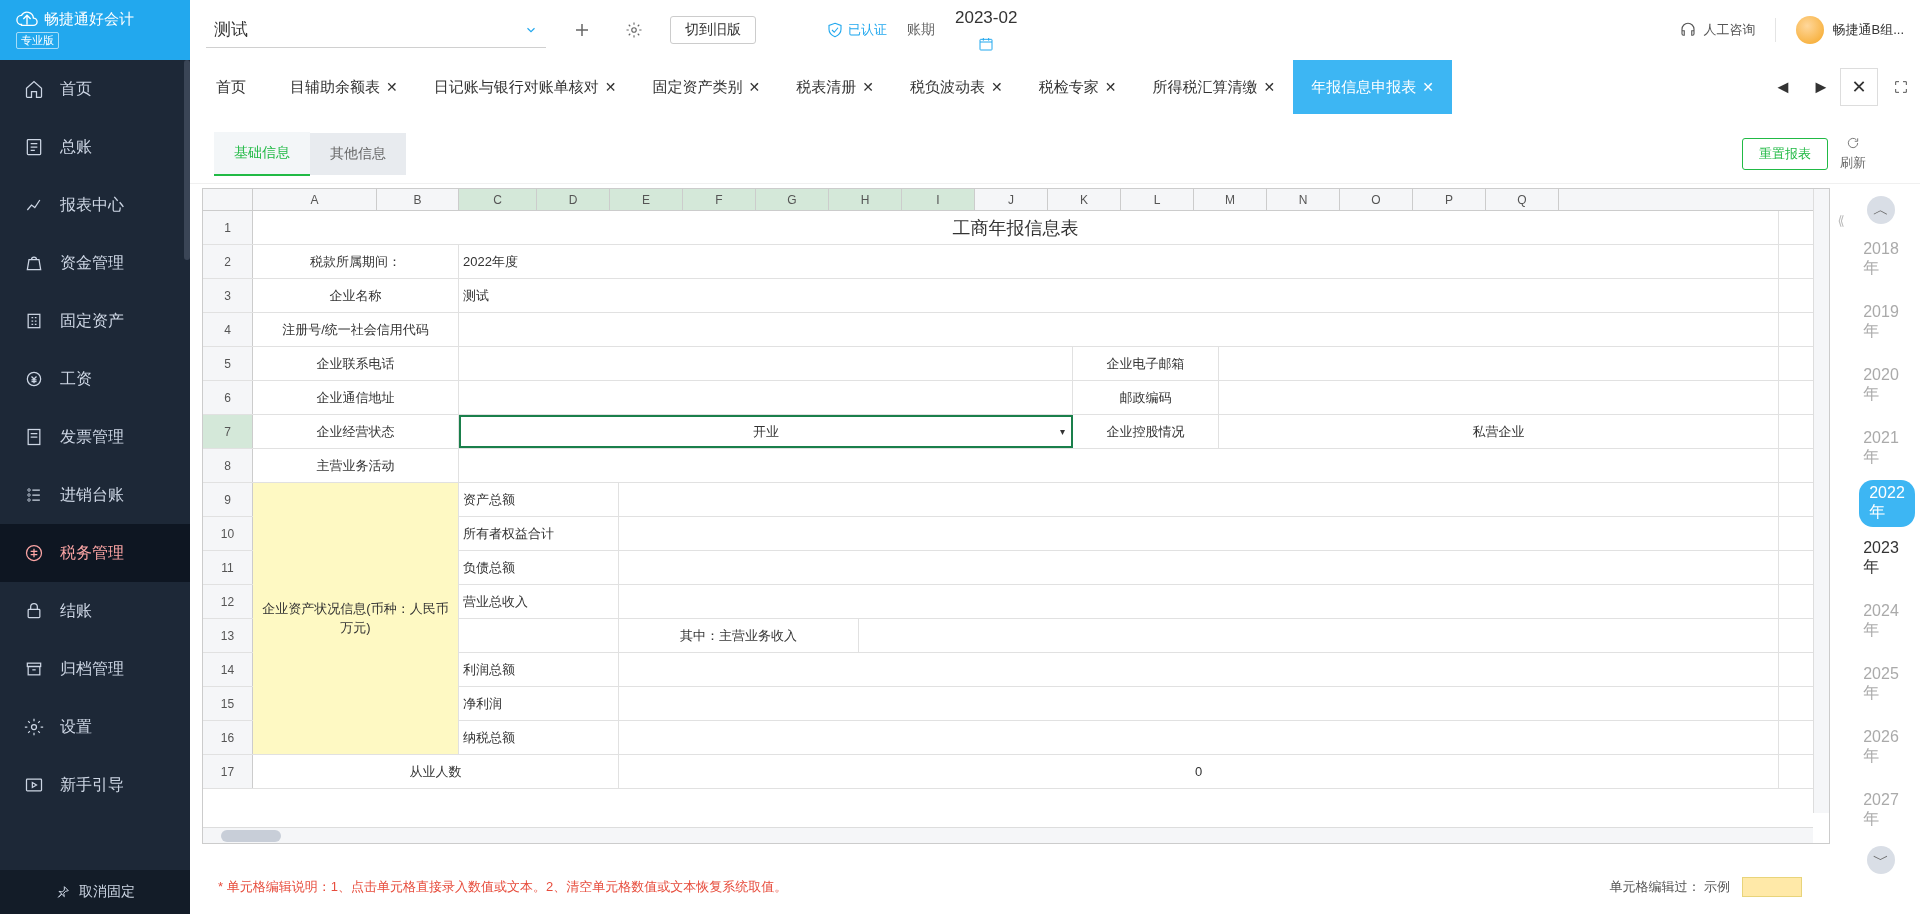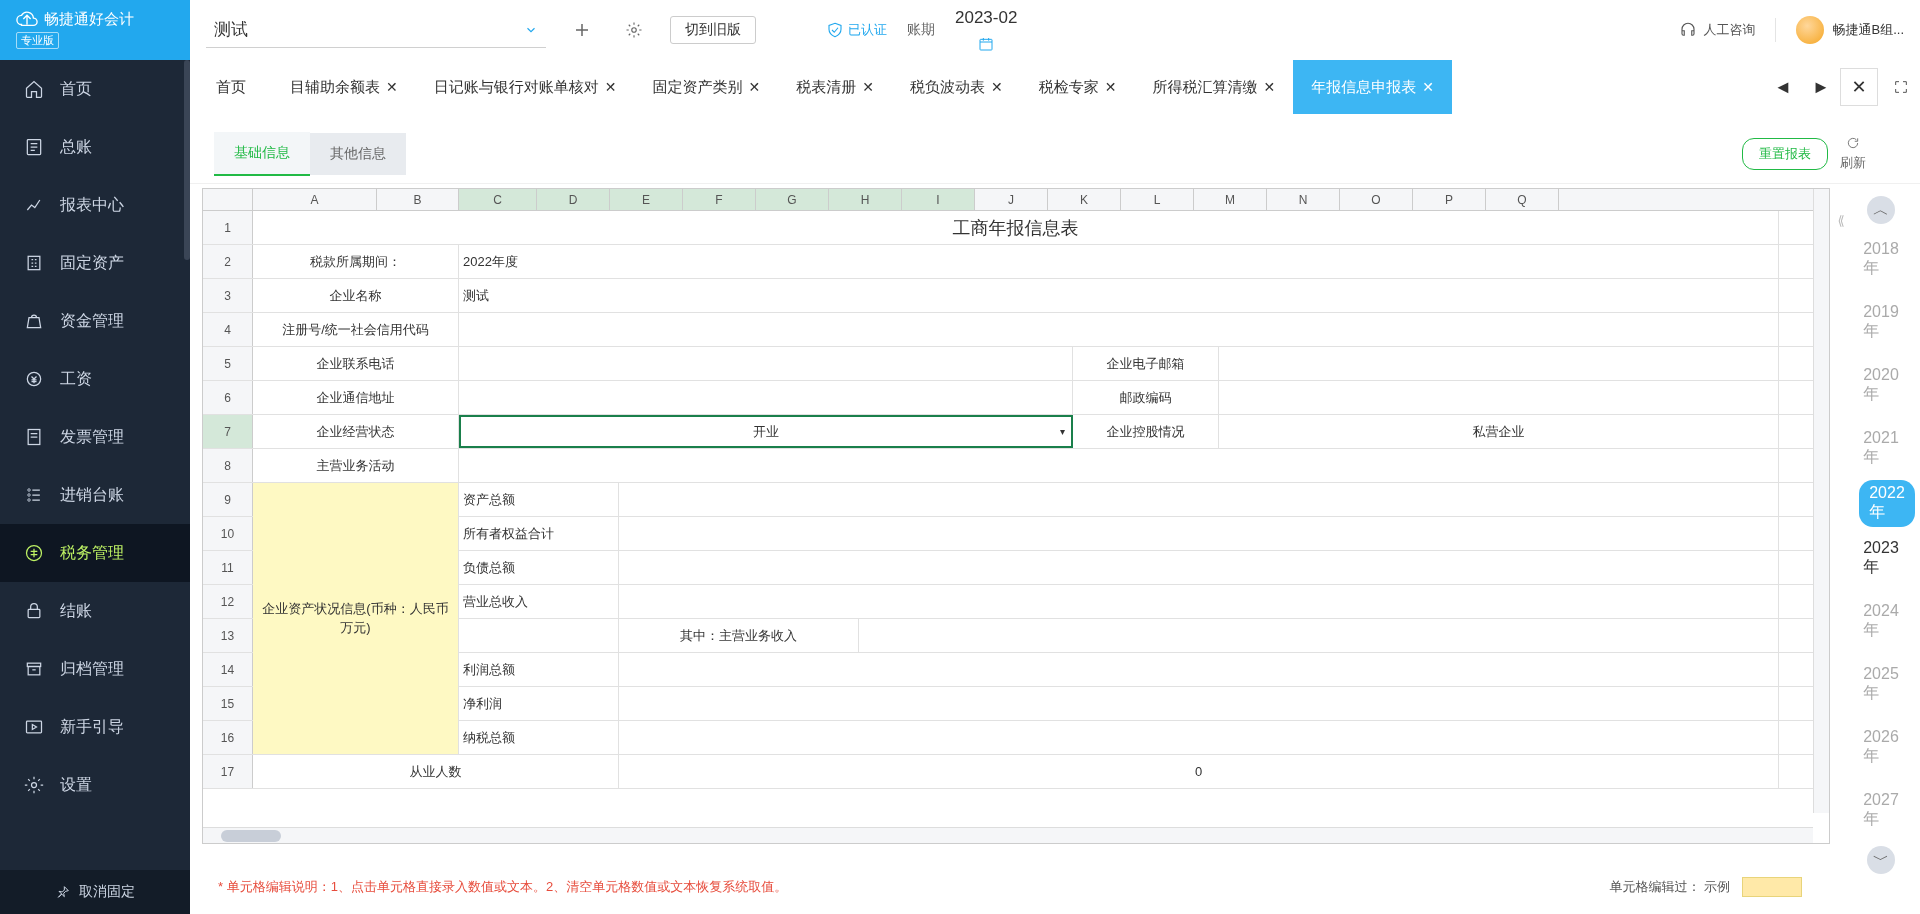--- a/index.html
+++ b/index.html
@@ -5,21 +5,21 @@
 * { box-sizing: border-box; margin: 0; padding: 0; }
 body { font-family: "Microsoft YaHei", "PingFang SC", sans-serif; font-size: 13px; color: #333; background: #fff; overflow: hidden; height: 914px; width: 1920px; }
 
 
 .sidebar { position: absolute; left: 0; top: 0; width: 190px; height: 914px; background: #1d2837; color: #b8c2d0; }
 .logo-area { height: 60px; background: #22a8ee; color: #fff; padding: 8px 16px; }
 .logo-area .logo-row { display: flex; align-items: center; gap: 6px; }
 .logo-area .logo-text { font-size: 15px; font-weight: 500; }
 .logo-area .edition { font-size: 11px; margin-top: 2px; padding: 0 4px; border: 1px solid rgba(255,255,255,.6); border-radius: 2px; display: inline-block; }
 .nav-item { height: 58px; display: flex; align-items: center; padding: 0 24px; gap: 16px; cursor: pointer; font-size: 16px; color: #cdd6e4; }
-.nav-item.active { background: #0e1622; color: #bef264; }
+.nav-item.active { background: #0e1622; color: #fca5a5; }
 .nav-item .icon { width: 20px; height: 20px; flex-shrink: 0; display: flex; align-items: center; justify-content: center; stroke: currentColor; fill: none; }
 .nav-scroll { position: absolute; right: 0; top: 60px; width: 6px; height: 200px; background: #3a4556; border-radius: 3px; }
 .pin-footer { position: absolute; bottom: 0; left: 0; right: 0; height: 44px; background: #131c28; display: flex; align-items: center; justify-content: center; gap: 8px; color: #cdd6e4; cursor: pointer; font-size: 14px; }
 
 
 .topbar { position: absolute; left: 190px; top: 0; right: 0; height: 60px; background: #fff; display: flex; align-items: center; padding: 0 16px; gap: 20px; }
 .dropdown { width: 340px; height: 36px; border-bottom: 1px solid #d0d0d0; display: flex; align-items: center; justify-content: space-between; padding: 0 8px; cursor: pointer; font-size: 17px; }
 .topbar .icon-btn { width: 32px; height: 32px; display: flex; align-items: center; justify-content: center; cursor: pointer; color: #666; }
 .old-ver { border: 1px solid #ccc; border-radius: 3px; padding: 4px 14px; cursor: pointer; font-size: 14px; }
 .verified { color: #22a8ee; display: flex; align-items: center; gap: 4px; font-size: 13px; }
@@ -41,21 +41,21 @@
 .tab-ctrl-btn.x { border: 1px solid #ddd; }
 .tab-ctrl-btn.full { margin-left: 4px; }
 
 
 .content { position: absolute; left: 190px; top: 114px; right: 0; bottom: 0; }
 .subtabs { height: 70px; display: flex; align-items: center; padding: 10px 24px 0; gap: 0; border-bottom: 1px solid #f0f0f0; }
 .subtab { padding: 12px 20px; cursor: pointer; color: #666; font-size: 14px; }
 .subtab.active { color: #21ba45; background: #f3f6f8; border-bottom: 2px solid #21ba45; }
 .subtab.inactive { background: #e8ebef; }
 .subtabs .spacer { flex: 1; }
-.reset-btn { border: 1px solid #21ba45; color: #21ba45; padding: 6px 16px; border-radius: 12px; cursor: pointer; margin-right: 12px; }
+.reset-btn { border: 1px solid #21ba45; color: #21ba45; padding: 6px 16px; border-radius: 3px; cursor: pointer; margin-right: 12px; }
 .refresh-btn { display: flex; align-items: center; gap: 4px; cursor: pointer; color: #666; padding-right: 30px; flex-direction: column; }
 
 
 .sheet-wrap { position: absolute; left: 12px; right: 90px; top: 74px; bottom: 70px; border: 1px solid #ccc; background: #fff; overflow: hidden; }
 .col-headers { display: flex; height: 22px; background: #f5f6f8; border-bottom: 1px solid #ccc; }
 .corner { width: 50px; border-right: 1px solid #ccc; }
 .colh { border-right: 1px solid #ccc; display: flex; align-items: center; justify-content: center; font-size: 12px; color: #555; }
 .colh.sel { background: #d4e8d9; }
 .colh.A{width:124px}.colh.B{width:82px}.colh.C{width:78px}.colh.D{width:73px}.colh.E{width:73px}.colh.F{width:73px}.colh.G{width:73px}.colh.H{width:73px}.colh.I{width:73px}.colh.J{width:73px}.colh.K{width:73px}.colh.L{width:73px}.colh.M{width:73px}.colh.N{width:73px}.colh.O{width:73px}.colh.P{width:73px}.colh.Q{width:73px}
 .grid-body { position: relative; }
@@ -124,33 +124,33 @@
         <span class="icon">
           <svg width="20" height="20" viewBox="0 0 24 24">
             <path d="M4 18l5-6 4 3 6-9" stroke-width="1.5"></path>
           </svg>
         </span>
         <span>报表中心</span>
       </div>
     <div class="nav-item">
         <span class="icon">
           <svg width="20" height="20" viewBox="0 0 24 24">
+            <path d="M6 8h12l2 12H4z M9 8a3 3 0 0 1 6 0" stroke-width="1.5"></path>
+          </svg>
+        </span>
+        <span>资金管理</span>
+      </div>
+    <div class="nav-item">
+        <span class="icon">
+          <svg width="20" height="20" viewBox="0 0 24 24">
             <rect x="5" y="4" width="14" height="16" stroke-width="1.5"></rect>
             <path d="M9 8h2M13 8h2M9 12h2M13 12h2M9 16h2M13 16h2" stroke-width="1.5"></path>
           </svg>
         </span>
         <span>固定资产</span>
-      </div>
-    <div class="nav-item">
-        <span class="icon">
-          <svg width="20" height="20" viewBox="0 0 24 24">
-            <path d="M6 8h12l2 12H4z M9 8a3 3 0 0 1 6 0" stroke-width="1.5"></path>
-          </svg>
-        </span>
-        <span>资金管理</span>
       </div>
     <div class="nav-item">
         <span class="icon">
           <svg width="20" height="20" viewBox="0 0 24 24">
             <circle cx="12" cy="12" r="8" stroke-width="1.5"></circle>
             <path d="M9 9l3 3 3-3M12 12v5M9 13h6M9 15h6" stroke-width="1.5"></path>
           </svg>
         </span>
         <span>工资</span>
       </div>
@@ -198,34 +198,34 @@
             <rect x="4" y="5" width="16" height="4" stroke-width="1.5"></rect>
             <rect x="5" y="9" width="14" height="10" stroke-width="1.5"></rect>
             <path d="M10 13h4" stroke-width="1.5"></path>
           </svg>
         </span>
         <span>归档管理</span>
       </div>
     <div class="nav-item">
         <span class="icon">
           <svg width="20" height="20" viewBox="0 0 24 24">
+            <circle cx="12" cy="12" r="3" stroke-width="1.5"></circle>
+            <path d="M12 2v3M12 19v3M4 12H1M23 12h-3M5 5l2 2M17 17l2 2M5 19l2-2M17 7l2-2" stroke-width="1.5"></path>
+          </svg>
+        </span>
+        <span>设置</span>
+      </div>
+    <div class="nav-item">
+        <span class="icon">
+          <svg width="20" height="20" viewBox="0 0 24 24">
             <rect x="3" y="5" width="18" height="14" rx="1" stroke-width="1.5"></rect>
             <path d="M10 9l5 3-5 3z" stroke-width="1.5"></path>
           </svg>
         </span>
         <span>新手引导</span>
-      </div>
-    <div class="nav-item">
-        <span class="icon">
-          <svg width="20" height="20" viewBox="0 0 24 24">
-            <circle cx="12" cy="12" r="3" stroke-width="1.5"></circle>
-            <path d="M12 2v3M12 19v3M4 12H1M23 12h-3M5 5l2 2M17 17l2 2M5 19l2-2M17 7l2-2" stroke-width="1.5"></path>
-          </svg>
-        </span>
-        <span>设置</span>
       </div>
   </div>
   <div class="nav-scroll"></div>
   <div class="pin-footer">
     <svg width="16" height="16" viewBox="0 0 24 24">
         <path d="M14 4l6 6-4 1-3 3 1 5-4-4-5 5 5-5-4-4 5 1 3-3z" stroke="#cdd6e4" stroke-width="1.5" fill="none"></path>
       </svg>
     <span>取消固定</span>
   </div>
 </div>

